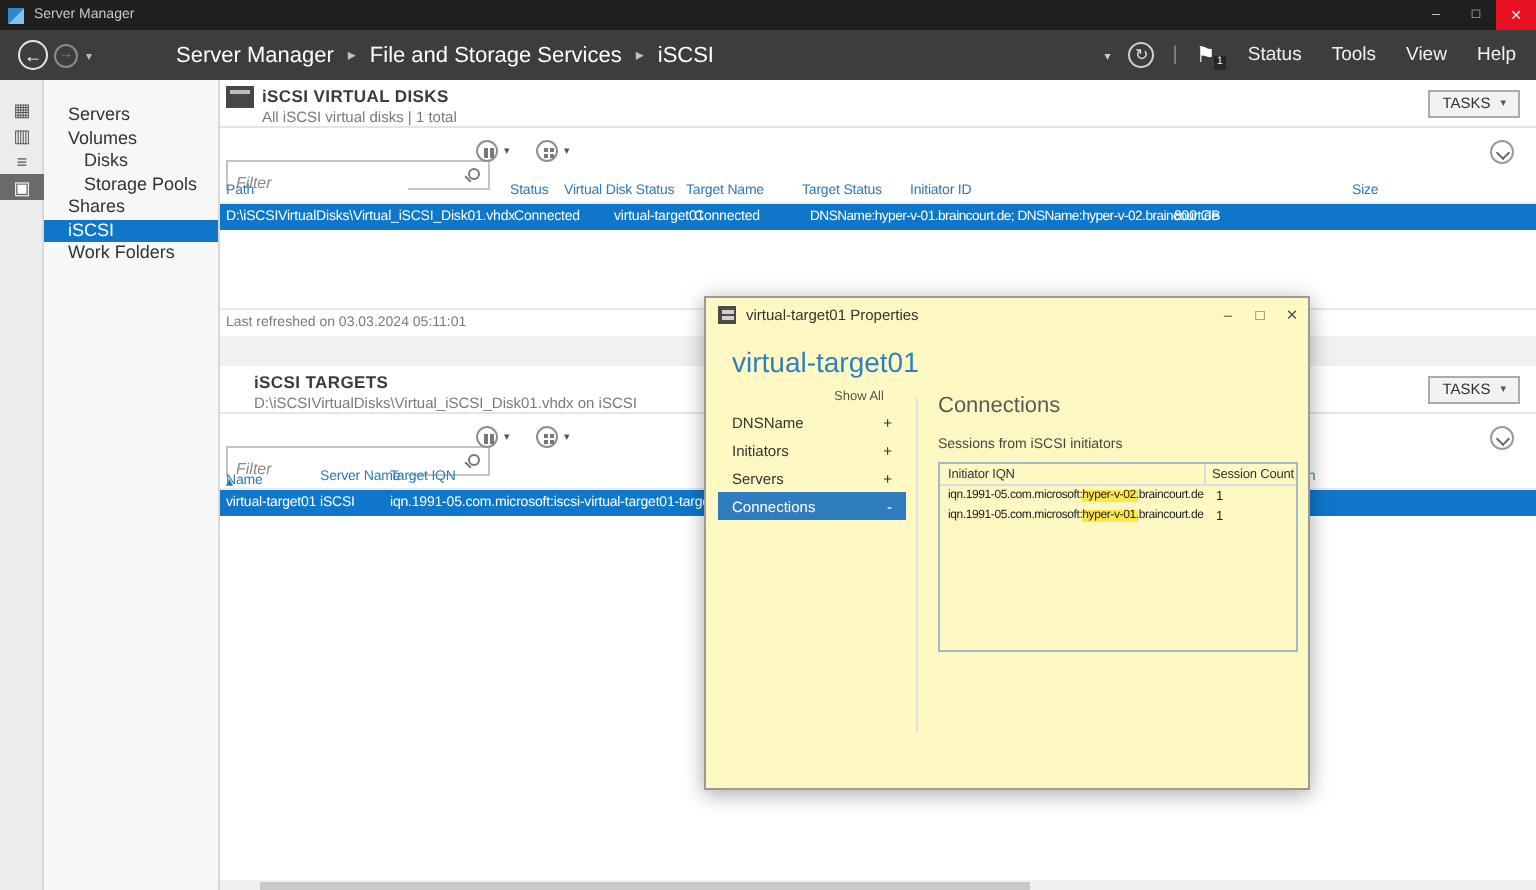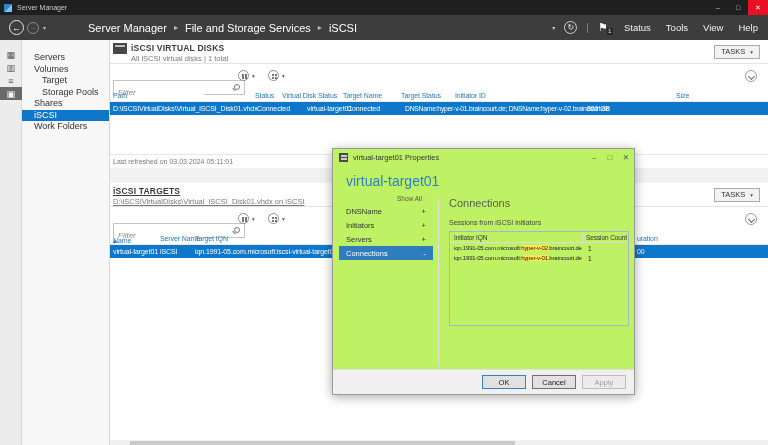--- a/index.html
+++ b/index.html
@@ -44,21 +44,21 @@
   .content { position:absolute; left:110px; top:40px; width:658px; height:405px; background:#f1f1f1; }
   .tile { position:absolute; left:0; right:0; background:#fff; }
   .tile1 { top:0; height:128px; }
   .tile2 { top:143px; bottom:5px; }
 
   .tile-hd { position:relative; height:24px; border-bottom:1px solid #e4e4e4; }
   .tile-icon { position:absolute; left:3px; top:3px; width:14px; height:11px; background:#474747; }
   .tile-icon:after { content:""; position:absolute; left:2px; top:2px; width:10px; height:2px; background:#bdbdbd; }
   .tile-title { position:absolute; top:3px; font-size:8.5px; font-weight:bold; color:#3b3b3b; letter-spacing:.2px; }
   .tile-sub { position:absolute; top:13.5px; font-size:7.5px; color:#7a7a7a; }
-  .t-left21 { left:21px; } .t-left3 { left:3px;text-decoration:underline; }
+  .t-left21 { left:21px; } .t-left3 { left:17px; }
   .tasks-btn { position:absolute; right:8px; top:4.5px; height:14px; padding:0 6px; border:1px solid #ababab; background:#f2f2f2; font-size:7.5px; color:#333; display:flex; align-items:center; gap:5px; }
   .tasks-btn .tcaret { font-size:5.5px; color:#555; }
 
   .toolbar { position:relative; height:26px; }
   .filter-box { position:absolute; left:3px; top:16px; width:132px; height:15px; border:1px solid #c4c4c4; background:#fff; }
   .filter-box input { width:90px; height:13px; border:none; outline:none; font-size:8px; font-style:italic; color:#555; padding-left:4px; font-family:"Liberation Sans",sans-serif; }
   .filter-box input::placeholder { color:#8a8a8a; }
   .mag { position:absolute; right:4px; top:3px; width:6px; height:6px; border:1px solid #777; border-radius:50%; }
   .mag:after { content:""; position:absolute; left:-3px; bottom:-1px; width:4px; height:1px; background:#777; transform:rotate(45deg); }
   .tb-drop { position:absolute; top:6px; display:flex; align-items:center; gap:3px; }
@@ -81,21 +81,21 @@
   .data-row { position:relative; height:13px; background:#0f77c9; color:#fff; }
   .data-row span { position:absolute; top:3px; font-size:7px; white-space:nowrap; letter-spacing:-.1px; }
   .cell-iid { font-size:6.8px !important; letter-spacing:-.25px !important; }
 
   .tile-foot { position:absolute; left:0; right:0; bottom:0; height:14px; border-top:1px solid #e8e8e8; font-size:7px; color:#7a7a7a; padding:3px 0 0 3px; }
 
   .hscroll { position:absolute; left:0; right:0; bottom:0; height:4px; background:#f0f0f0; }
   .hscroll .thumb { position:absolute; left:20px; width:385px; top:0; bottom:0; background:#c9c9c9; }
 
   
-  .dialog { position:absolute; left:332px; top:148px; width:303px; height:247px; background:#bef264; border:1px solid #9a9a9a; box-shadow:0 2px 10px rgba(0,0,0,.35); }
+  .dialog { position:absolute; left:352px; top:148px; width:303px; height:247px; background:#fef9c3; border:1px solid #9a9a9a; box-shadow:0 2px 10px rgba(0,0,0,.35); }
   .dlg-titlebar { position:relative; height:17px; display:flex; align-items:center; }
   .dlg-icon { width:9px; height:9px; margin-left:6px; background:#4a4a4a; position:relative; }
   .dlg-icon:after { content:""; position:absolute; left:1.5px; top:2px; width:6px; height:1.5px; background:#cfcfcf; box-shadow:0 3px 0 #cfcfcf; }
   .dlg-title { font-size:7.5px; color:#333; margin-left:5px; flex:1; }
   .dlg-btn { width:16px; height:15px; display:flex; align-items:center; justify-content:center; font-size:7.5px; color:#555; }
   .dlg-heading { position:absolute; left:13px; top:24px; font-size:14px; color:#2f7fc1; }
   .dlg-showall { position:absolute; left:64px; top:46px; font-size:6.5px; color:#555; }
   .dlg-nav { position:absolute; left:6px; top:55px; width:94px; }
   .dlg-nav-item { height:14px; display:flex; align-items:center; justify-content:space-between; padding:0 7px; font-size:7.5px; color:#333; }
   .dlg-nav-item.selected { background:#2f7cbe; color:#fff; }
@@ -157,21 +157,21 @@
   <div class="strip-item">≡</div>
   <div class="strip-item selected">
     <span>▣</span>
     <span class="strip-expand">▸</span>
   </div>
 </div>
 
 <div class="sidebar">
   <div class="side-item">Servers</div>
   <div class="side-item">Volumes</div>
-  <div class="side-item indent">Target</div>
+  <div class="side-item indent">Disks</div>
   <div class="side-item indent">Storage Pools</div>
   <div class="side-item">Shares</div>
   <div class="side-item selected">iSCSI</div>
   <div class="side-item">Work Folders</div>
 </div>
 
 <div class="content">
 
   <div class="tile tile1">
     <div class="tile-hd">
@@ -307,18 +307,13 @@
     <div class="dlg-trow">
       <span class="iqn"><span>iqn.1991-05.com.microsoft:</span><mark class="hl">hyper-v-02.</mark><span>braincourt.de</span></span>
       <span class="cnt">1</span>
     </div>
     <div class="dlg-trow">
       <span class="iqn"><span>iqn.1991-05.com.microsoft:</span><mark class="hl">hyper-v-01.</mark><span>braincourt.de</span></span>
       <span class="cnt">1</span>
     </div>
   </div>
 
-  <div class="dlg-footer">
-    <button class="dlg-button default">OK</button>
-    <button class="dlg-button">Cancel</button>
-    <button class="dlg-button disabled">Apply</button>
-  </div>
 </div>
 
 </body></html>

